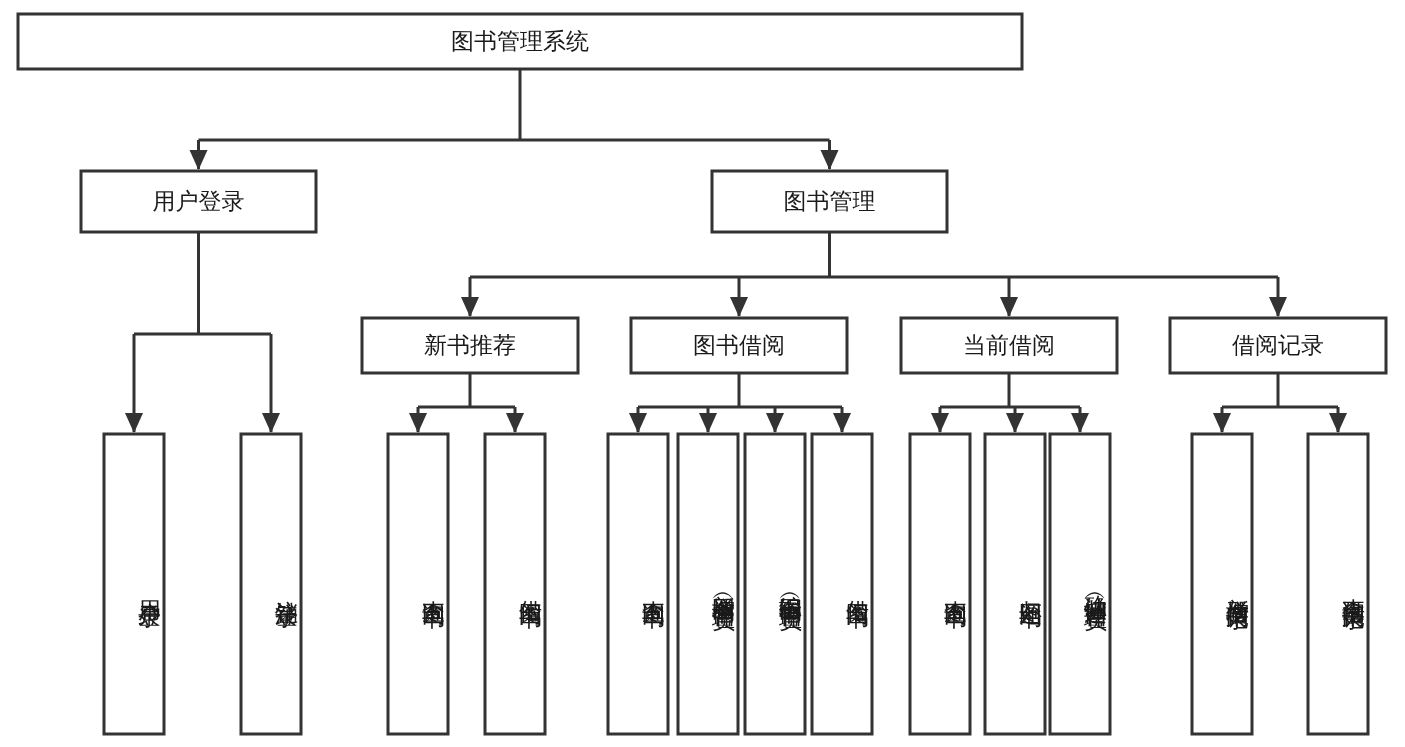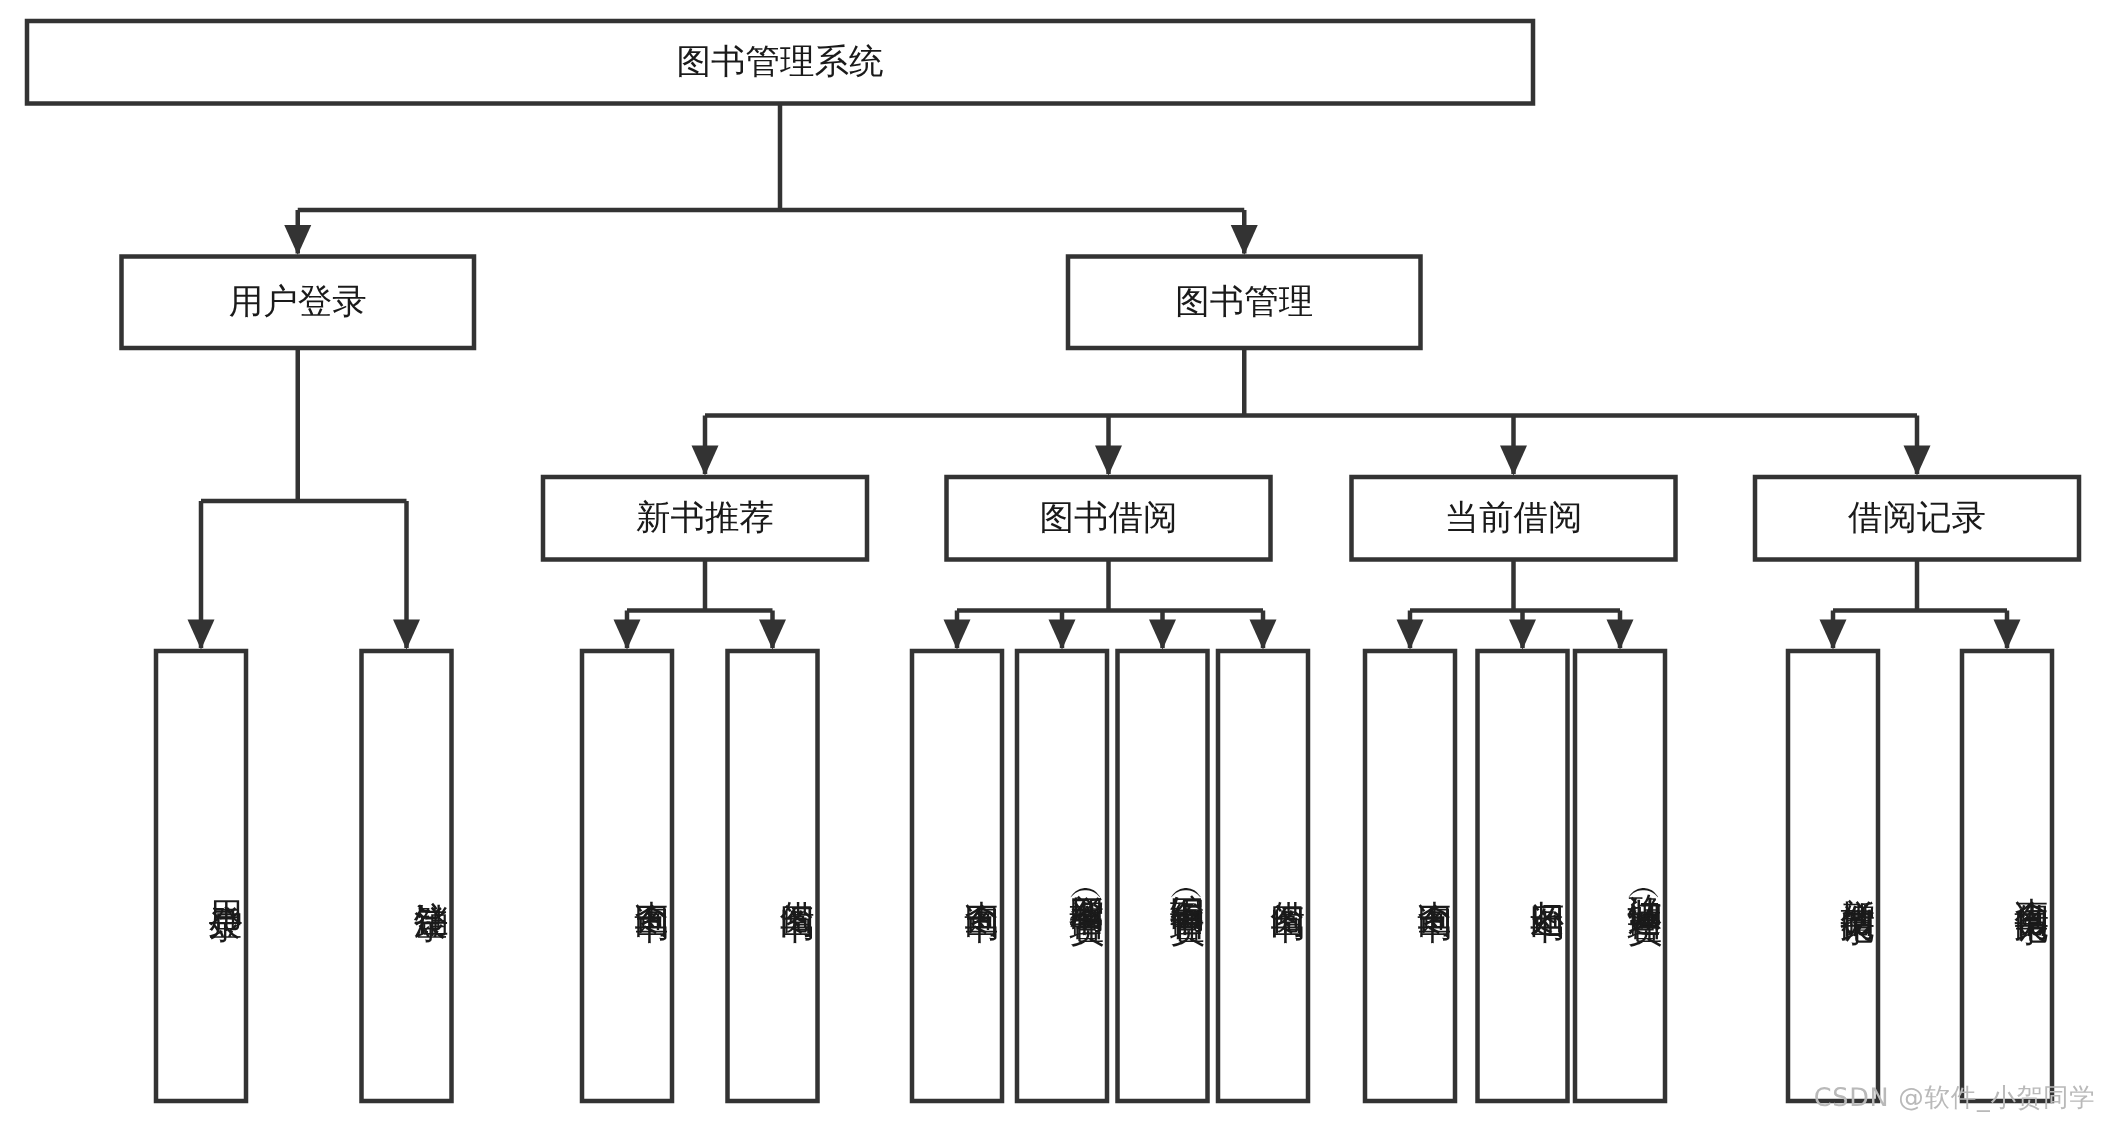--- a/index.html
+++ b/index.html
@@ -177,14 +177,13 @@
       <div class="leaf-label-wrap" style="left: 678px; top: 444px; width: 60px; height: 284px;">新增图书（管理员）</div>
       <div class="leaf-label-wrap" style="left: 745px; top: 444px; width: 60px; height: 284px;">编辑图书（管理员）</div>
       <div class="leaf-label-wrap" style="left: 812px; top: 444px; width: 60px; height: 284px;">借阅图书</div>
       <div class="leaf-label-wrap" style="left: 910px; top: 444px; width: 60px; height: 284px;">查询图书</div>
       <div class="leaf-label-wrap" style="left: 985px; top: 444px; width: 60px; height: 284px;">归还图书</div>
       <div class="leaf-label-wrap" style="left: 1050px; top: 444px; width: 60px; height: 284px;">确认归还（管理员）</div>
       <div class="leaf-label-wrap" style="left: 1192px; top: 444px; width: 60px; height: 284px;">新增借阅记录</div>
       <div class="leaf-label-wrap" style="left: 1308px; top: 444px; width: 60px; height: 284px;">查询借阅记录</div>
     </div>
 
-  <div class="watermark">CSDN @软件_小贺同学</div>
 </div>
 
 </body></html>

